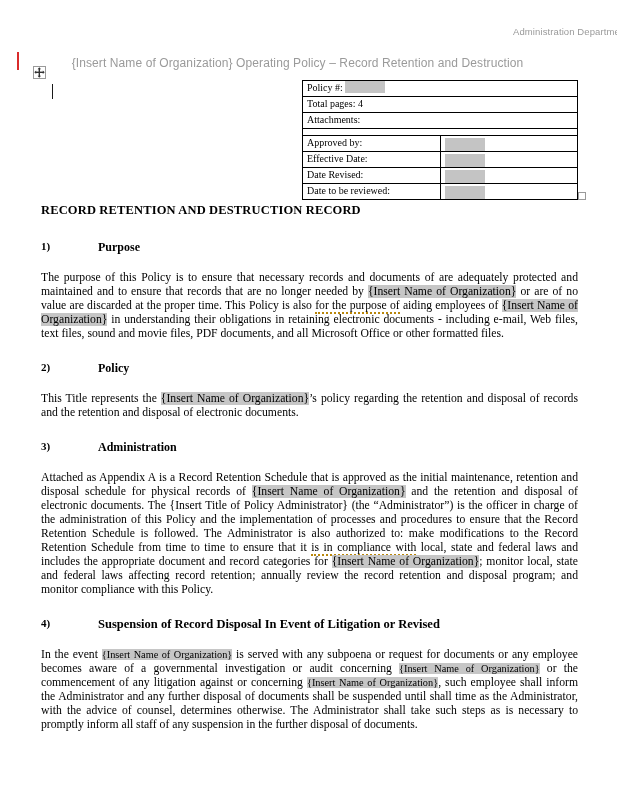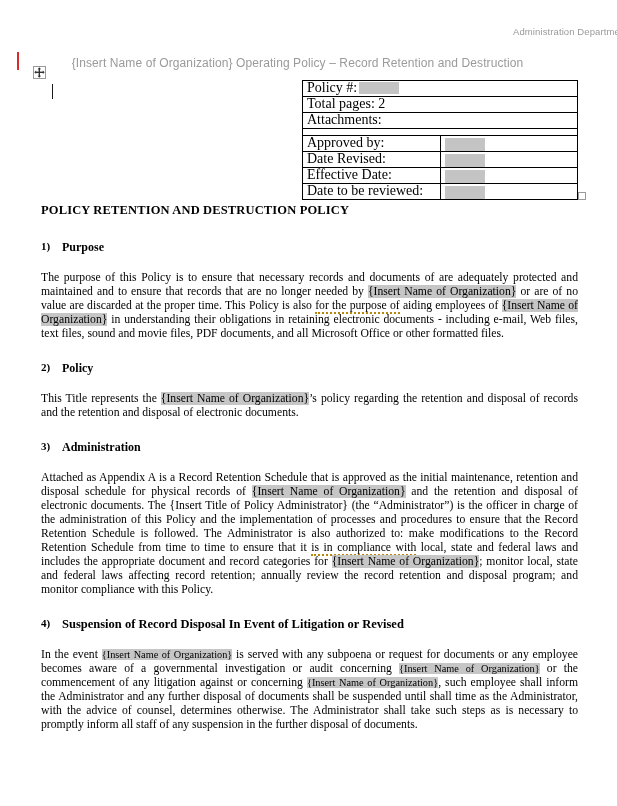--- a/index.html
+++ b/index.html
@@ -87,21 +87,21 @@
     top: 80px;
     width: 276px;
     border-collapse: collapse;
     table-layout: fixed;
   }
   .policy-table td {
     border: 1px solid #000000;
     height: 14px;
     padding: 0 0 1px 4px;
     font-family: "Liberation Serif", serif;
-    font-size: 14px;
+    font-size: 10px;
     line-height: 14px;
     vertical-align: middle;
     white-space: nowrap;
   }
   .policy-table td.spacer-row {
     height: 6px;
     padding: 0;
     border-left: 1px solid #000;
     border-right: 1px solid #000;
     border-top: none;
@@ -140,21 +140,21 @@
     font-size: 12px;
     font-weight: bold;
     margin: 0 0 16px 0;
     display: flex;
   }
   .section-heading .num {
     width: 21px;
     flex: none;
     font-size: 11px;
   }
-  .section-heading .htext { flex: 1; }
+  .section-heading .htext { flex: 1; margin-left: 36px; }
   .section-heading.large .htext { font-size: 12.5px; }
 
   p.para {
     margin: 0 0 20px 0;
     font-size: 11.7px;
     line-height: 14px;
     text-align: justify;
     text-justify: inter-word;
   }
 
@@ -197,50 +197,50 @@
 <div class="table-resize-handle"></div>
 
 <table class="policy-table">
   <tbody>
     <tr>
       <td colspan="2">
         <span>Policy #:</span><span class="field-shade inline-policy"></span>
       </td>
     </tr>
     <tr>
-      <td colspan="2">Total pages: 2</td>
+      <td colspan="2">Total pages: 4</td>
     </tr>
     <tr>
       <td colspan="2">Attachments:</td>
     </tr>
     <tr>
       <td colspan="2" class="spacer-row"></td>
     </tr>
     <tr>
       <td class="col-label">Approved by:</td>
       <td class="col-value"><span class="field-shade cell-field"></span></td>
     </tr>
     <tr>
+      <td class="col-label">Effective Date:</td>
+      <td class="col-value"><span class="field-shade cell-field"></span></td>
+    </tr>
+    <tr>
       <td class="col-label">Date Revised:</td>
-      <td class="col-value"><span class="field-shade cell-field"></span></td>
-    </tr>
-    <tr>
-      <td class="col-label">Effective Date:</td>
       <td class="col-value"><span class="field-shade cell-field"></span></td>
     </tr>
     <tr>
       <td class="col-label">Date to be reviewed:</td>
       <td class="col-value"><span class="field-shade cell-field"></span></td>
     </tr>
   </tbody>
 </table>
 
 <div class="doc-body">
 
-  <div class="doc-title">POLICY RETENTION AND DESTRUCTION POLICY</div>
+  <div class="doc-title">RECORD RETENTION AND DESTRUCTION RECORD</div>
 
   <div class="section-heading">
     <span class="num">1)</span>
     <span class="htext">Purpose</span>
   </div>
   <p class="para"><span>The purpose of this Policy is to ensure that necessary records and documents of are adequately protected and maintained and to ensure that records that are no longer needed by </span><span class="hl">{Insert Name of Organization}</span><span> or are of no value are discarded at the proper time.  This Policy is also </span><span class="grammar">for the purpose of</span><span> aiding employees of </span><span class="hl">{Insert Name of Organization}</span><span> in understanding their obligations in retaining electronic documents - including e-mail, Web files, text files, sound and movie files, PDF documents, and all Microsoft Office or other formatted files.</span></p>
 
   <div class="section-heading">
     <span class="num">2)</span>
     <span class="htext">Policy</span>

